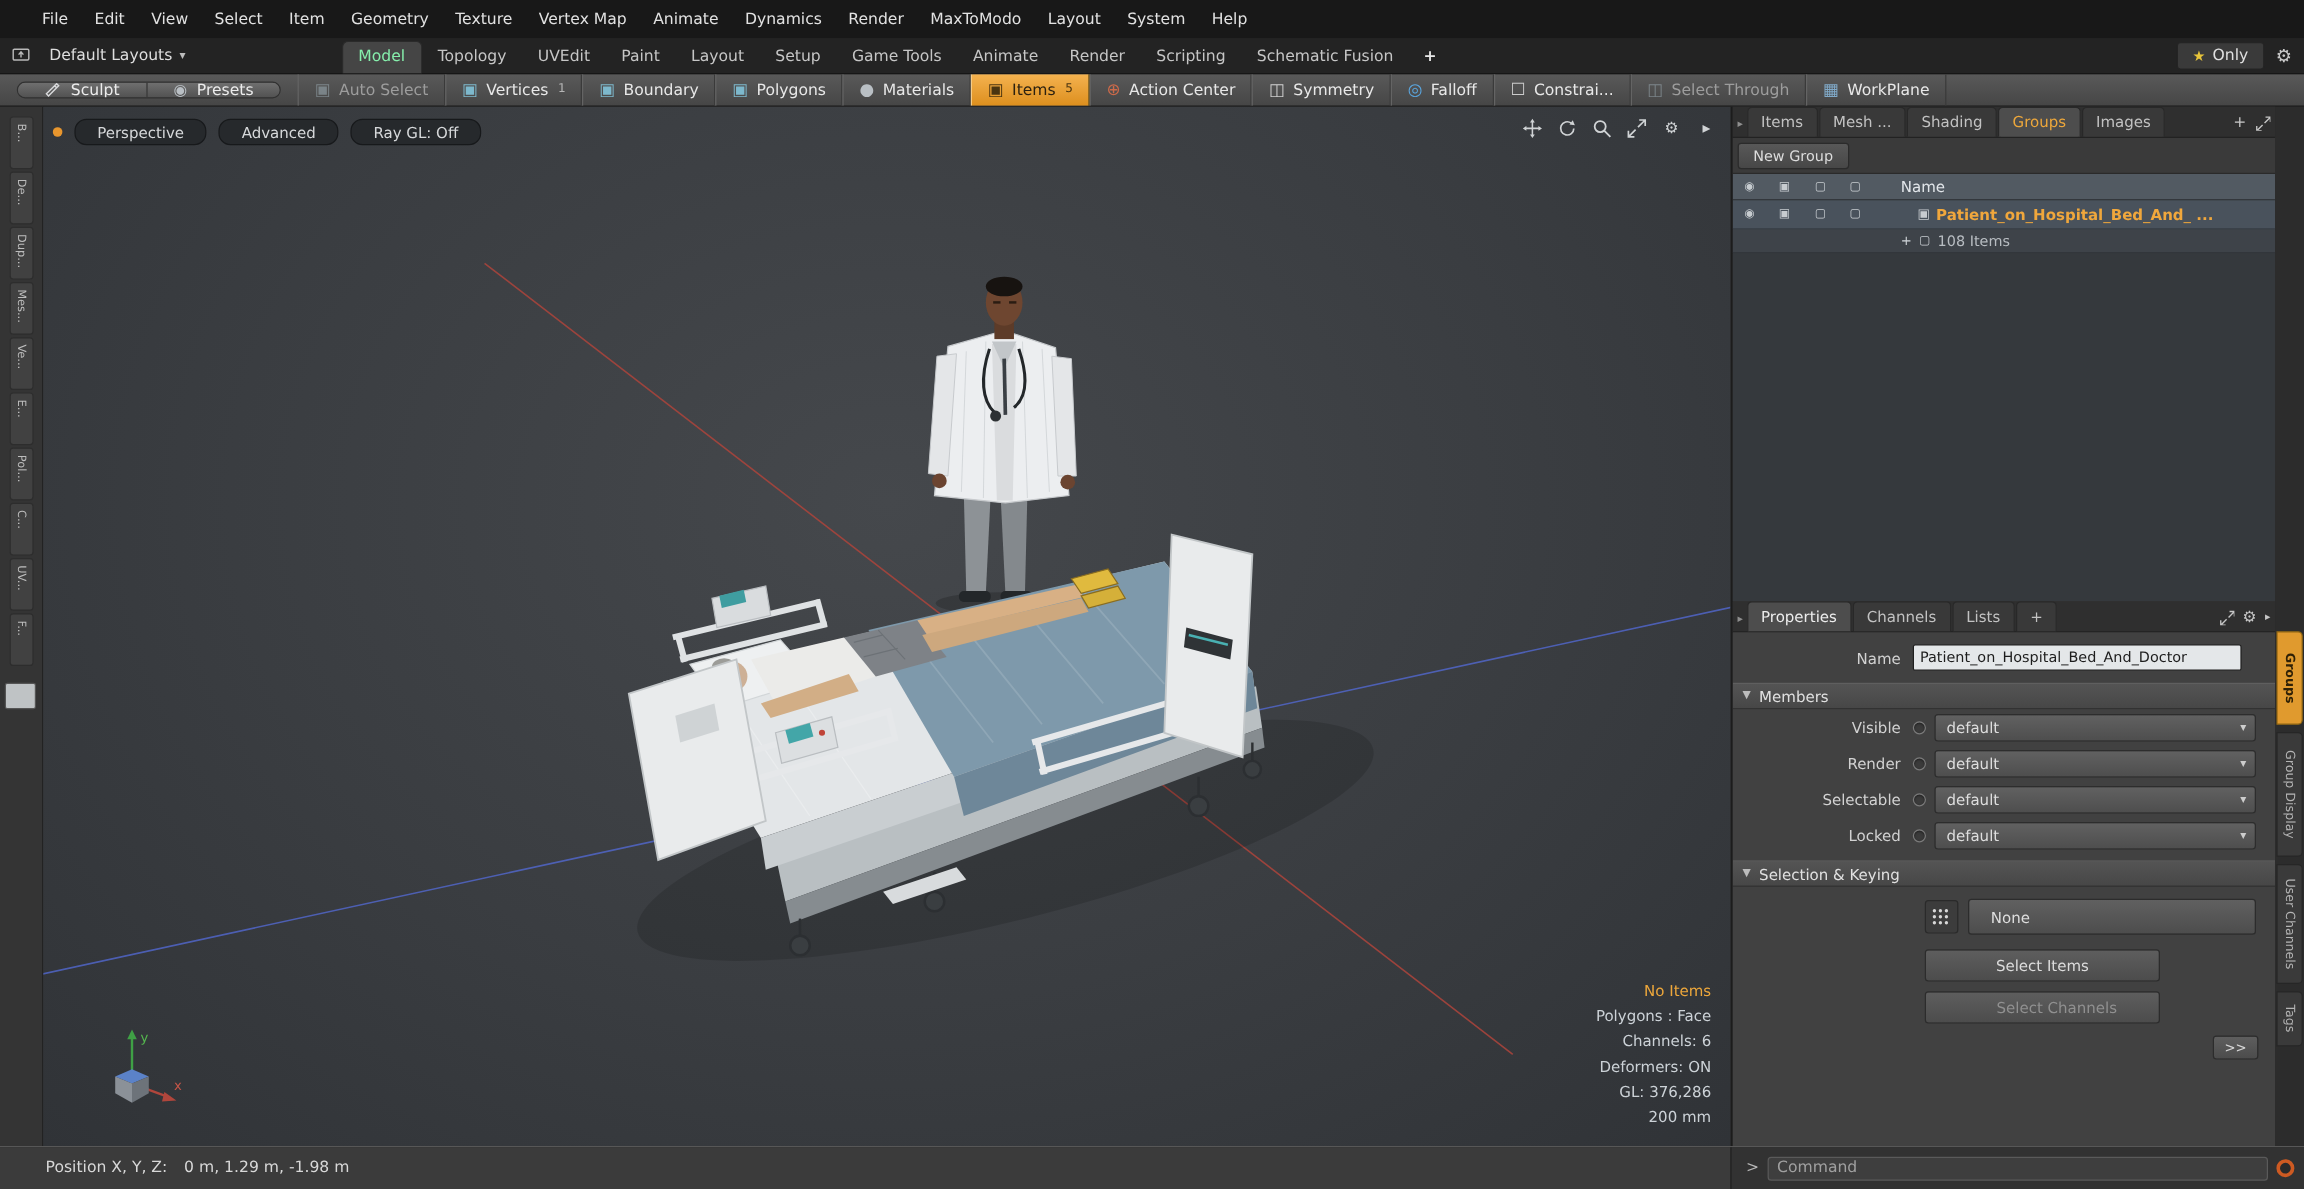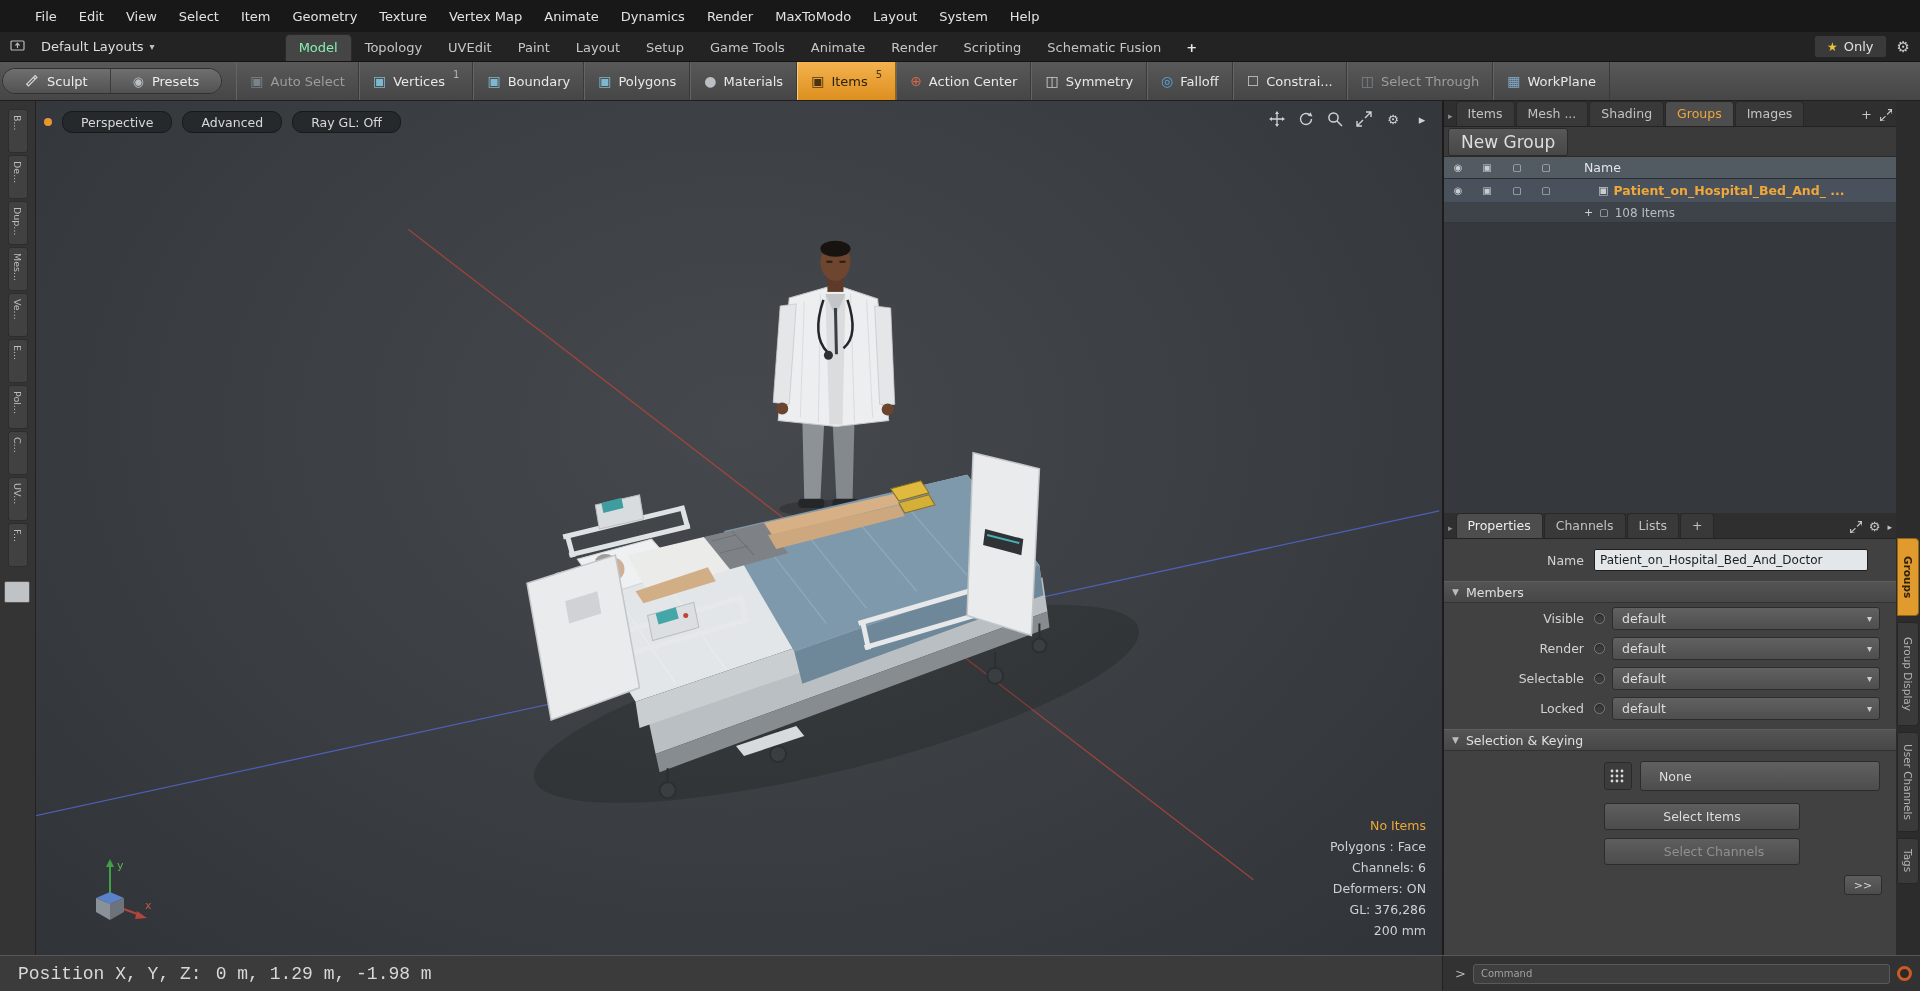--- a/index.html
+++ b/index.html
@@ -20,21 +20,21 @@
   .wtabs { display:flex; align-items:flex-end; height:100%; margin-left:112px; }
   .wtab { padding:5px 13px 6px; color:#c6c6c6; font-size:13px; border-radius:5px 5px 0 0; }
   .wtab.active { background:#454545; color:#86efac; border:1px solid #2a2a2a; border-bottom:none; }
   .wtab.plus { color:#e8e8e8; font-weight:bold; padding:5px 12px 6px; }
   .tabbar-right { margin-left:auto; display:flex; align-items:center; height:100%; gap:10px; padding-right:10px; }
   .only-btn { display:flex; align-items:center; gap:6px; background:#3a3a3a; border:1px solid #242424; border-radius:3px; padding:3px 12px; color:#e0e0e0; }
   .only-btn .star { color:#e7c43a; font-size:12px; }
   .gear { color:#c9c9c9; font-size:15px; }
 
   
-  .toolbar { height:39px; background:linear-gradient(#595959,#464646); display:flex; align-items:stretch; flex:none; border-bottom:1px solid #1f1f1f; padding-left:0; }
+  .toolbar { height:27px; background:linear-gradient(#595959,#464646); display:flex; align-items:stretch; flex:none; border-bottom:1px solid #1f1f1f; padding-left:12px; }
   .pill-group { display:flex; margin:6px 14px 6px 2px; border-radius:16px; overflow:hidden; border:1px solid #313131; flex:none; }
   .pill { display:flex; align-items:center; gap:8px; padding:0 22px; background:linear-gradient(#6f6f6f,#525252); color:#ececec; font-size:13px; }
   .pill + .pill { border-left:1px solid #3c3c3c; }
   .tbtn { display:flex; align-items:center; gap:7px; padding:0 13px; border-right:1px solid #3a3a3a; border-left:1px solid #646464; font-size:13px; color:#e8e8e8; position:relative; }
   .tbtn .ticon { font-size:14px; line-height:1; }
   .tbtn.disabled { color:#9d9d9d; }
   .tbtn.disabled .ticon { opacity:.55; }
   .tbtn.active { background:linear-gradient(#f4b24f,#dd8f1e); color:#2c2110; border-left-color:#f7cc86; border-right-color:#8f6512; }
   .badge { font-size:10px; color:#b5b5b5; align-self:flex-start; margin:7px 0 0 1px; }
   .tbtn.active .badge { color:#4a3410; }
@@ -67,21 +67,21 @@
   .right-panel { width:454px; background:#3d3d3d; border-left:2px solid #1c1c1c; display:flex; flex-direction:column; flex:none; }
   .ptab-row { height:26px; background:#2f2f2f; display:flex; align-items:flex-end; padding:0 4px; border-bottom:1px solid #222; flex:none; }
   .ptab-row .edge-arrow { color:#8f8f8f; font-size:9px; margin:0 3px 5px 0; }
   .ptab { padding:4px 11px 5px; background:#393939; color:#c2c2c2; border:1px solid #282828; border-bottom:none; border-radius:4px 4px 0 0; font-size:12.5px; margin-right:1px; }
   .ptab.sel { background:#4d4d4d; color:#ededed; }
   .ptab.sel-orange { background:#4d4d4d; color:#eda73b; }
   .ptab-row .row-icons { margin-left:auto; display:flex; align-items:center; gap:7px; padding-bottom:4px; color:#c6c6c6; }
 
   .panel-top { height:412px; display:flex; flex-direction:column; flex:none; }
   .newgroup-row { height:30px; background:#3a3a3a; display:flex; align-items:center; padding:0 4px; border-bottom:1px solid #2a2a2a; flex:none; }
-  .newgroup-btn { background:linear-gradient(#585858,#474747); border:1px solid #2b2b2b; border-radius:3px; color:#dddddd; font-size:17px; padding:3px 12px; }
+  .newgroup-btn { background:linear-gradient(#585858,#474747); border:1px solid #2b2b2b; border-radius:3px; color:#dddddd; font-size:12px; padding:3px 12px; }
   .group-list { flex:1; background:#35393d; display:flex; flex-direction:column; overflow:hidden; }
   .grow { display:grid; grid-template-columns:28px 30px 30px 28px 1fr; align-items:center; font-size:12.5px; }
   .grow .cell { text-align:center; font-size:10px; color:#c7ccd0; }
   .list-header { height:22px; background:#525a62; border-bottom:1px solid #2c3034; color:#dde2e6; }
   .list-header .namecell { text-align:left; padding-left:24px; font-size:12.5px; color:#e2e6ea; }
   .row-main { height:24px; background:#49525c; border-bottom:1px solid #3a4149; }
   .row-main .namecell { display:flex; align-items:center; gap:5px; padding-left:38px; }
   .row-main .gname { color:#f0a73c; font-weight:bold; font-size:12.5px; white-space:nowrap; overflow:hidden; }
   .row-sub { height:20px; background:#3e4349; border-bottom:1px solid #32363b; }
   .row-sub .namecell { display:flex; align-items:center; gap:6px; padding-left:24px; color:#b8bdc2; font-size:12px; }
@@ -105,24 +105,24 @@
   .wide-btn.disabled { color:#909090;padding-left:24px; }
   .more-btn { align-self:flex-end; margin:10px 14px 0 0; width:38px; height:20px; background:linear-gradient(#5e5e5e,#4c4c4c); border:1px solid #2c2c2c; border-radius:3px; color:#d6d6d6; font-size:11px; display:flex; align-items:center; justify-content:center; flex:none; }
 
   
   .side-strip { width:24px; background:#2c2c2c; position:relative; flex:none; }
   .side-tab { position:absolute; left:1px; width:22px; writing-mode:vertical-rl; display:flex; align-items:center; justify-content:center; font-size:10.5px; color:#b4b4b4; background:#3a3a3a; border:1px solid #262626; border-radius:0 4px 4px 0; }
   .side-tab.active { background:#e09a2e; color:#2f2106; font-weight:bold; border-color:#8f6512; }
 
   
   .statusbar { height:36px; display:flex; flex:none; border-top:1px solid #575757; }
-  .status-left { flex:1; background:#3b3b3b; display:flex; align-items:center; padding-left:18px; gap:14px; font-size:18px; color:#d8d8d8;font-family:Liberation Mono, monospace; }
+  .status-left { flex:1; background:#3b3b3b; display:flex; align-items:center; padding-left:38px; gap:14px; font-size:13px; color:#d8d8d8; }
   .command-bar { width:478px; background:#323232; border-left:1px solid #222; display:flex; align-items:center; padding:0 8px; gap:7px; }
   .cmd-prompt { color:#b9b9b9; font-size:13px; padding-left:4px; }
-  .cmd-input { flex:1; height:20px; background:#3e3e3e; border:1px solid #5a5a5a; border-radius:3px; color:#a4a4a4; font-size:10px; padding:0 7px; font-family:"DejaVu Sans",sans-serif; }
+  .cmd-input { flex:1; height:20px; background:#3e3e3e; border:1px solid #5a5a5a; border-radius:3px; color:#a4a4a4; font-size:13px; padding:0 7px; font-family:"DejaVu Sans",sans-serif; }
   .cmd-input::placeholder { color:#a0a0a0; }
   .rec-circle { width:15px; height:15px; border-radius:50%; border:3px solid #cd5a22; background:#2a2a2a; flex:none; }
 </style>
 </head>
 <body>
 
 <div class="app">
 
   <div class="menubar">
     <span class="menu-item">File</span>

